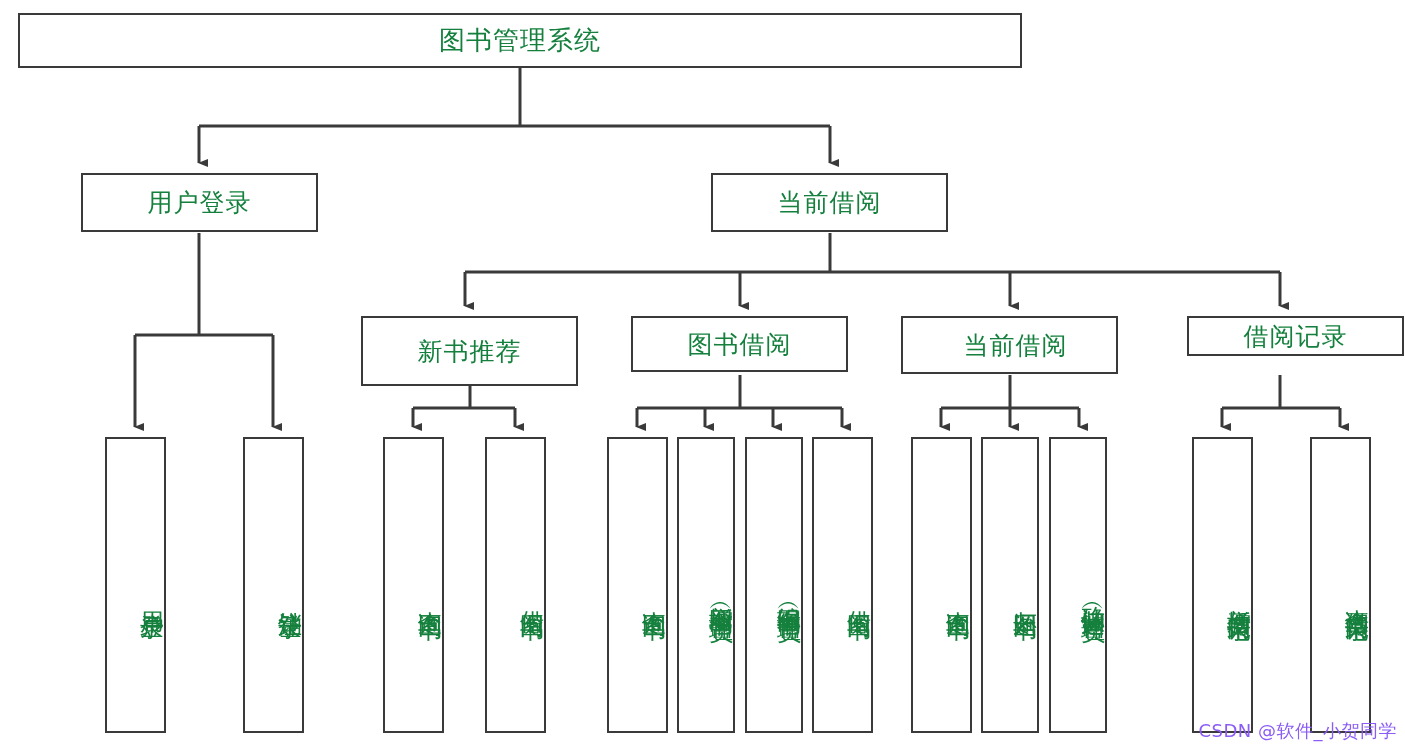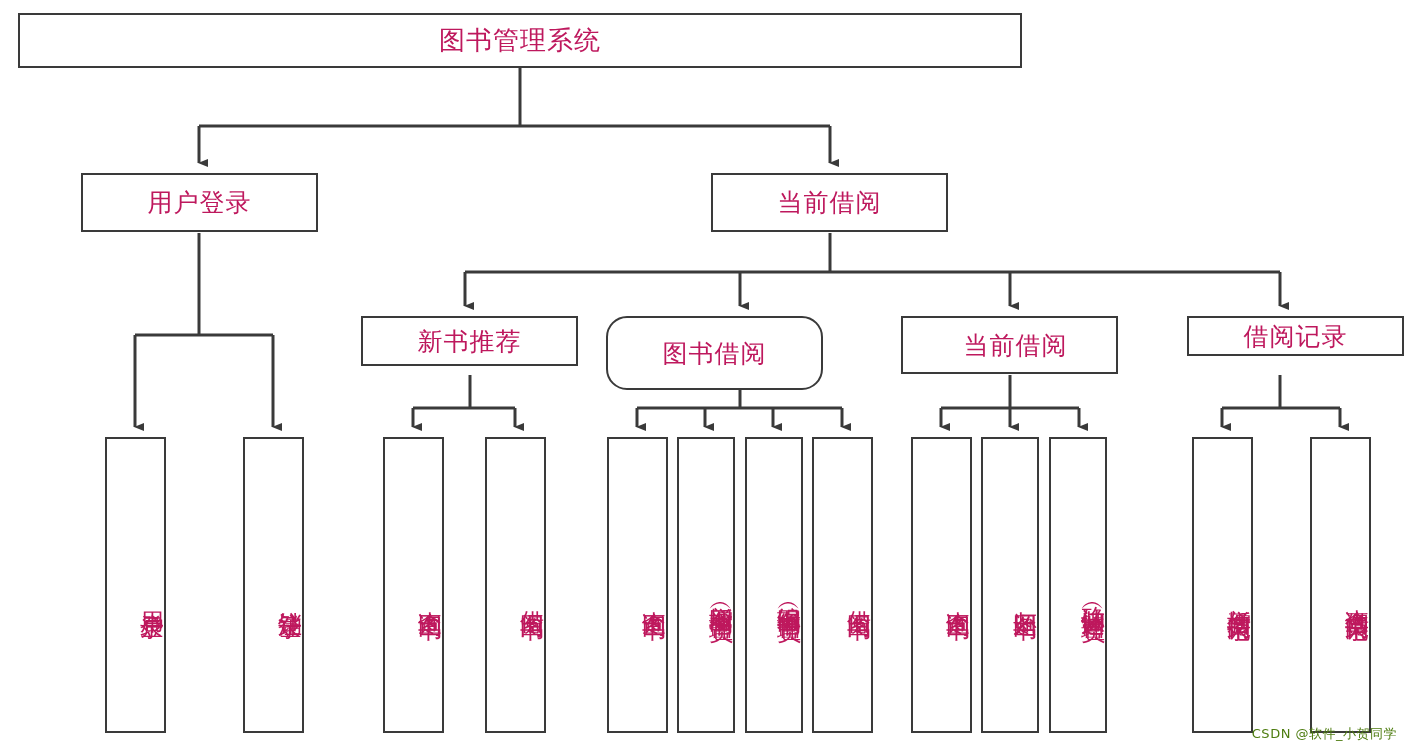--- a/index.html
+++ b/index.html
@@ -13,21 +13,21 @@
   #canvas{position:absolute;left:0;top:0;width:1405px;height:747px;}
   svg.lines{position:absolute;left:0;top:0;width:1405px;height:747px;pointer-events:none;}
   .node{
     position:absolute;
     box-sizing:border-box;
     border:2.5px solid #3a3a3a;
     background:#ffffff;
     display:flex;
     align-items:center;
     justify-content:center;
-    color:#be185d;
+    color:#15803d;
     z-index:2;
   }
   .node.horiz{
     font-size:25px;
     letter-spacing:1px;
   }
   .node.root{font-size:26px;}
   .node.vert{
     font-size:24px;
     writing-mode:vertical-rl;
@@ -41,22 +41,22 @@
   .node.vert .vtext{
     writing-mode:vertical-rl;
     text-orientation:upright;
     display:block;
     white-space:nowrap;
   }
   .watermark{
     position:absolute;
     right:8px;
     bottom:4px;
-    font-size:13px;
-    color:#4d7c0f;
+    font-size:18px;
+    color:#8b5cf6;
     letter-spacing:0.5px;
     z-index:5;
     white-space:nowrap;
   }
 </style>
 </head>
 <body>
 
 <div id="canvas">
 
@@ -108,22 +108,22 @@
       <path d="M1222,408 L1222,427" marker-end="url(#arrow)"></path>
       <path d="M1340,408 L1340,427" marker-end="url(#arrow)"></path>
     </g>
   </svg>
 
   <div class="node horiz root" style="left:18px;top:13px;width:1004px;height:55px;">图书管理系统</div>
 
   <div class="node horiz" style="left:81px;top:173px;width:237px;height:59px;">用户登录</div>
   <div class="node horiz" style="left:711px;top:173px;width:237px;height:59px;">当前借阅</div>
 
-  <div class="node horiz" style="left:361px;top:316px;width:217px;height:50px;">新书推荐</div>
-  <div class="node horiz" style="left:606px;top:316px;width:217px;height:74px;border-radius:21px;">图书借阅</div>
+  <div class="node horiz" style="left:361px;top:316px;width:217px;height:70px;">新书推荐</div>
+  <div class="node horiz" style="left:631px;top:316px;width:217px;height:56px;">图书借阅</div>
   <div class="node horiz" style="left:901px;top:316px;width:217px;height:58px;padding-left:12px;">当前借阅</div>
   <div class="node horiz" style="left:1171px;top:316px;width:217px;height:40px;margin-left:16px;">借阅记录</div>
 
   <div class="node vert" style="left:105px;top:437px;width:61px;height:296px;">
     <span class="vtext">用户登录</span>
   </div>
   <div class="node vert" style="left:243px;top:437px;width:61px;height:296px;">
     <span class="vtext">注销登录</span>
   </div>
 

